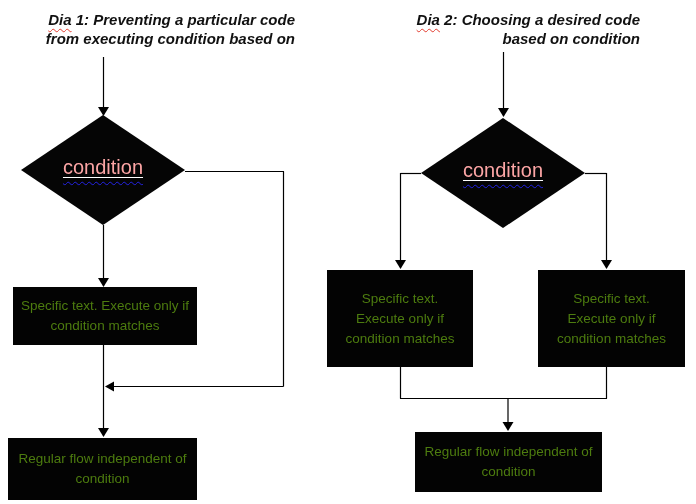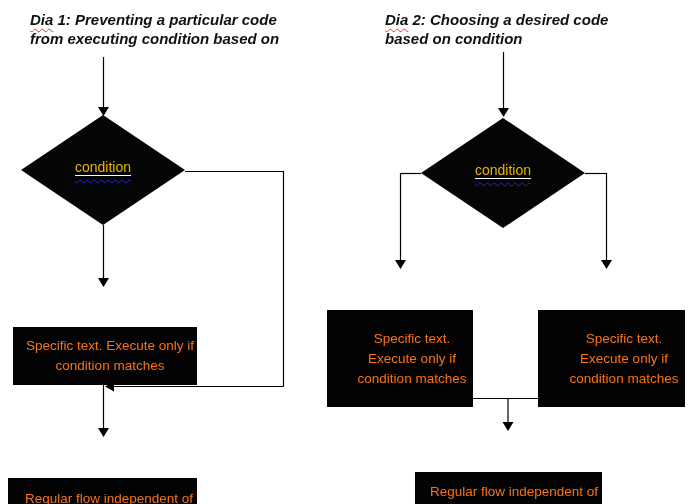--- a/index.html
+++ b/index.html
@@ -14,20 +14,21 @@
 
   
   .dia-title {
     position: absolute;
     font-size: 15px;
     font-weight: bold;
     font-style: italic;
     color: #111111;
     line-height: 19px;
     letter-spacing: 0;
+    text-align: right;
   }
   #title-1 { left: 30px; top: 10px; width: 265px; }
   #title-2 { left: 385px; top: 10px; width: 255px; font-style: italic; }
   .misspell {
     text-decoration: underline wavy #e23b2e;
     text-decoration-thickness: 1px;
     text-underline-offset: 3px;
   }
 
   
@@ -52,39 +53,38 @@
   }
   #diamond-1 { left: 21px; top: 115px; }
   #diamond-2 { left: 421px; top: 118px; }
   .diamond-label-outer {
     text-decoration: underline wavy #2323e6;
     text-decoration-thickness: 1px;
     text-underline-offset: 7px;
     margin-top: -6px;
   }
   .diamond-label-inner {
-    color: #eab308;
-    font-size: 14px;
+    color: #fca5a5;
+    font-size: 20px;
     text-decoration: underline solid #ffffff;
     text-decoration-thickness: 1px;
     text-underline-offset: 3px;
   }
 
   
   .flow-box {
     position: absolute;
     background: #030303;
-    color: #f97316;
+    color: #4d7c0f;
     display: flex;
     align-items: center;
-    justify-content: flex-end;
+    justify-content: center;
     text-align: center;
     font-size: 13.5px;
     line-height: 20px;
-    margin-top: 40px;
   }
   #specific-box-1 { left: 13px;  top: 287px; width: 184px; height: 58px; }
   #specific-box-1 .box-text { width: 174px; }
   #regular-box-1  { left: 8px;   top: 438px; width: 189px; height: 62px; }
   #regular-box-1 .box-text { width: 176px; }
   #specific-box-2l { left: 327px; top: 270px; width: 146px; height: 97px; }
   #specific-box-2l .box-text { width: 122px; }
   #specific-box-2r { left: 538px; top: 270px; width: 147px; height: 97px; }
   #specific-box-2r .box-text { width: 122px; }
   #regular-box-2  { left: 415px; top: 432px; width: 187px; height: 60px; }

